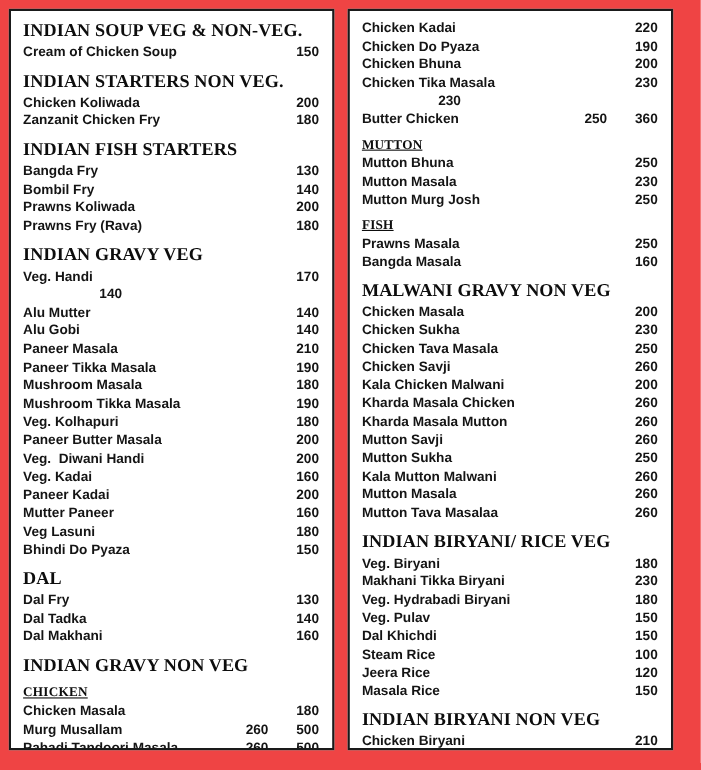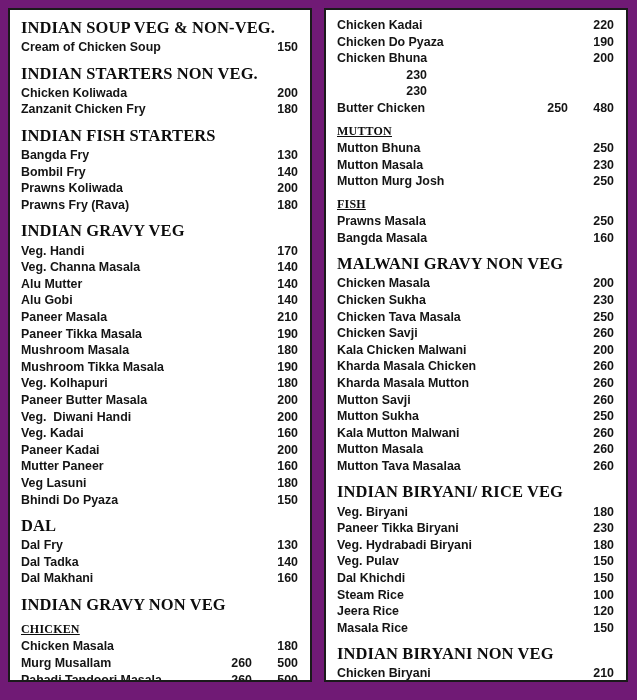--- a/index.html
+++ b/index.html
@@ -12,24 +12,24 @@
     height: 700px;
     font-family: "Liberation Sans", sans-serif;
     color: #111111;
     overflow: hidden;
   }
 
   .menu-page {
     position: relative;
     width: 637px;
     height: 700px;
-    background: #701a75;
+    background: #ef4444;
     display: flex;
     box-sizing: border-box;
-    padding: 8px 9px 18px 8px;
+    padding: 8px 25px 18px 8px;
     gap: 12px;
   }
 
   .menu-column {
     flex: 1 1 0;
     border: 2.5px solid #1a1a1a;
     background: #ffffff;
     box-sizing: border-box;
     padding: 7px 12px 6px 11px;
     overflow: hidden;
@@ -154,21 +154,20 @@
       </div>
       <div class="section">
         <div class="section-heading">INDIAN GRAVY VEG</div>
         <ul class="items">
           <li class="item-row">
             <span class="item-name">Veg. Handi</span>
             <span class="price-alt"></span>
             <span class="price-main">170</span>
           </li>
           <li class="item-row">
-            <span class="item-name">Veg. Channa Masala</span>
             <span class="price-alt"></span>
             <span class="price-main">140</span>
           </li>
           <li class="item-row">
             <span class="item-name">Alu Mutter</span>
             <span class="price-alt"></span>
             <span class="price-main">140</span>
           </li>
           <li class="item-row">
             <span class="item-name">Alu Gobi</span>
@@ -294,31 +293,32 @@
             <span class="item-name">Chicken Do Pyaza</span>
             <span class="price-alt"></span>
             <span class="price-main">190</span>
           </li>
           <li class="item-row">
             <span class="item-name">Chicken Bhuna</span>
             <span class="price-alt"></span>
             <span class="price-main">200</span>
           </li>
           <li class="item-row">
+            <span class="item-name">Chicken Tika Masala</span>
             <span class="price-alt"></span>
             <span class="price-main">230</span>
           </li>
           <li class="item-row">
             <span class="price-alt"></span>
             <span class="price-main">230</span>
           </li>
           <li class="item-row">
             <span class="item-name">Butter Chicken</span>
             <span class="price-alt">250</span>
-            <span class="price-main">480</span>
+            <span class="price-main">360</span>
           </li>
         </ul>
       </div>
       <div class="section">
         <div class="section-heading small underline">MUTTON</div>
         <ul class="items">
           <li class="item-row">
             <span class="item-name">Mutton Bhuna</span>
             <span class="price-alt"></span>
             <span class="price-main">250</span>
@@ -417,21 +417,21 @@
       </div>
       <div class="section">
         <div class="section-heading">INDIAN BIRYANI/ RICE VEG</div>
         <ul class="items">
           <li class="item-row">
             <span class="item-name">Veg. Biryani</span>
             <span class="price-alt"></span>
             <span class="price-main">180</span>
           </li>
           <li class="item-row">
-            <span class="item-name">Paneer Tikka Biryani</span>
+            <span class="item-name">Makhani Tikka Biryani</span>
             <span class="price-alt"></span>
             <span class="price-main">230</span>
           </li>
           <li class="item-row">
             <span class="item-name">Veg. Hydrabadi Biryani</span>
             <span class="price-alt"></span>
             <span class="price-main">180</span>
           </li>
           <li class="item-row">
             <span class="item-name">Veg. Pulav</span>

